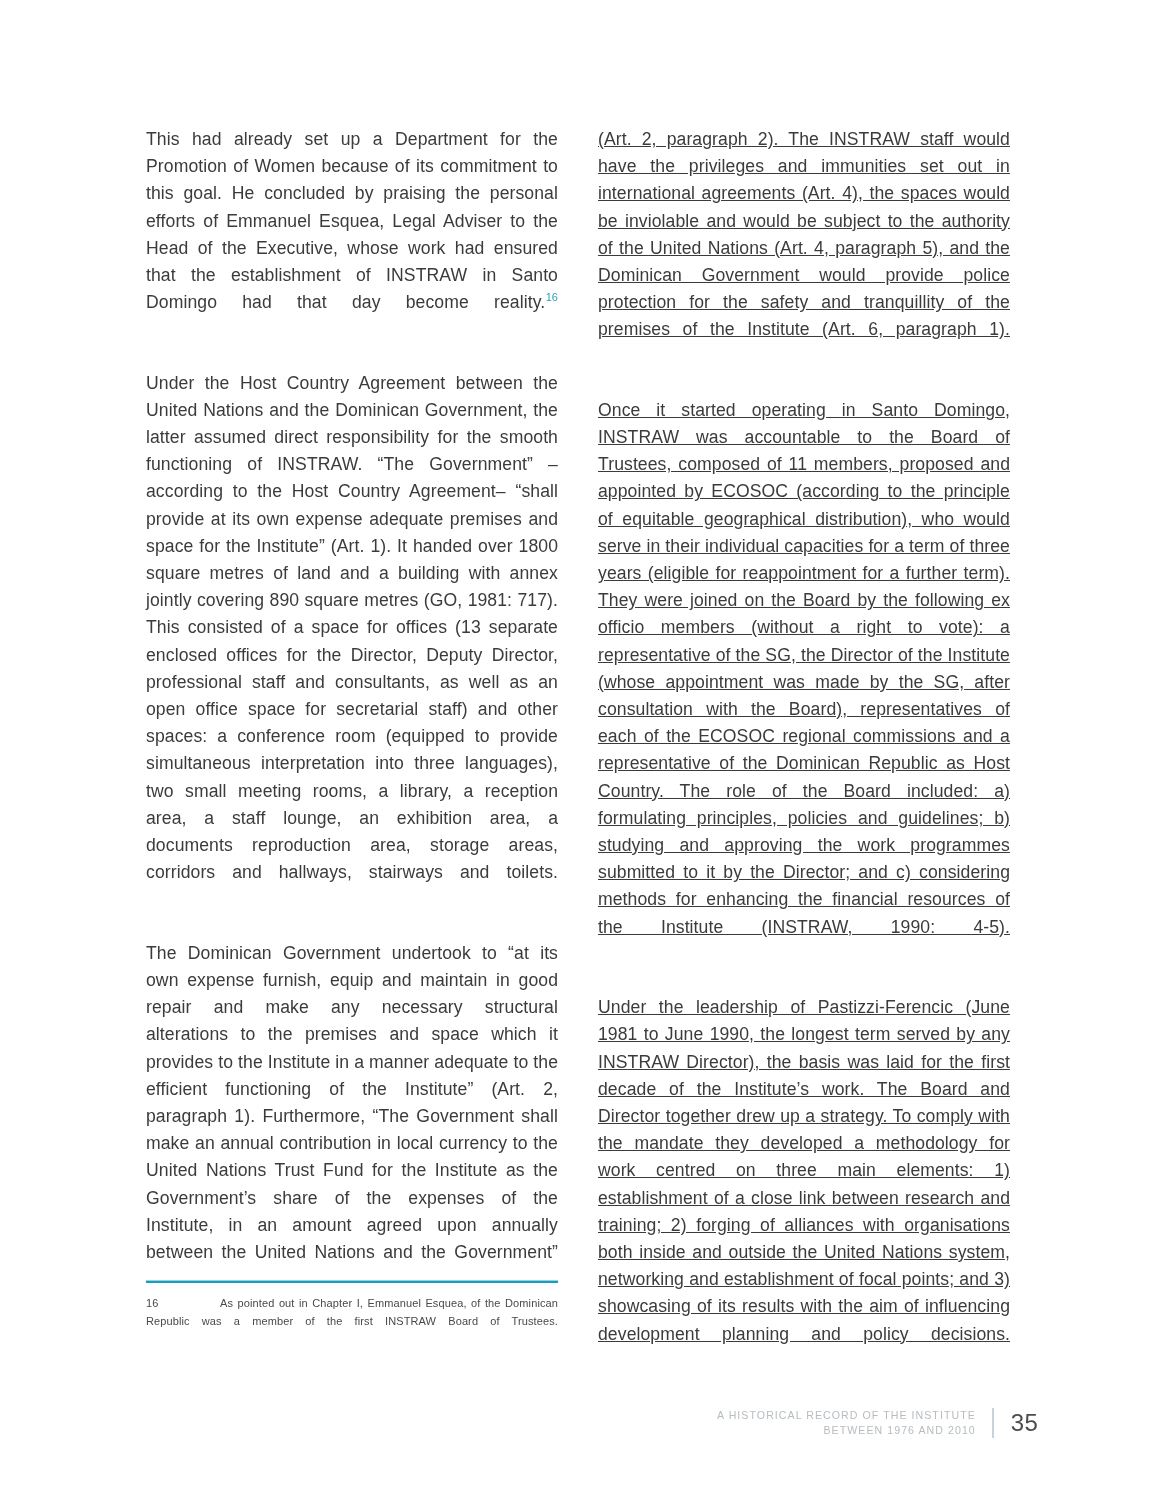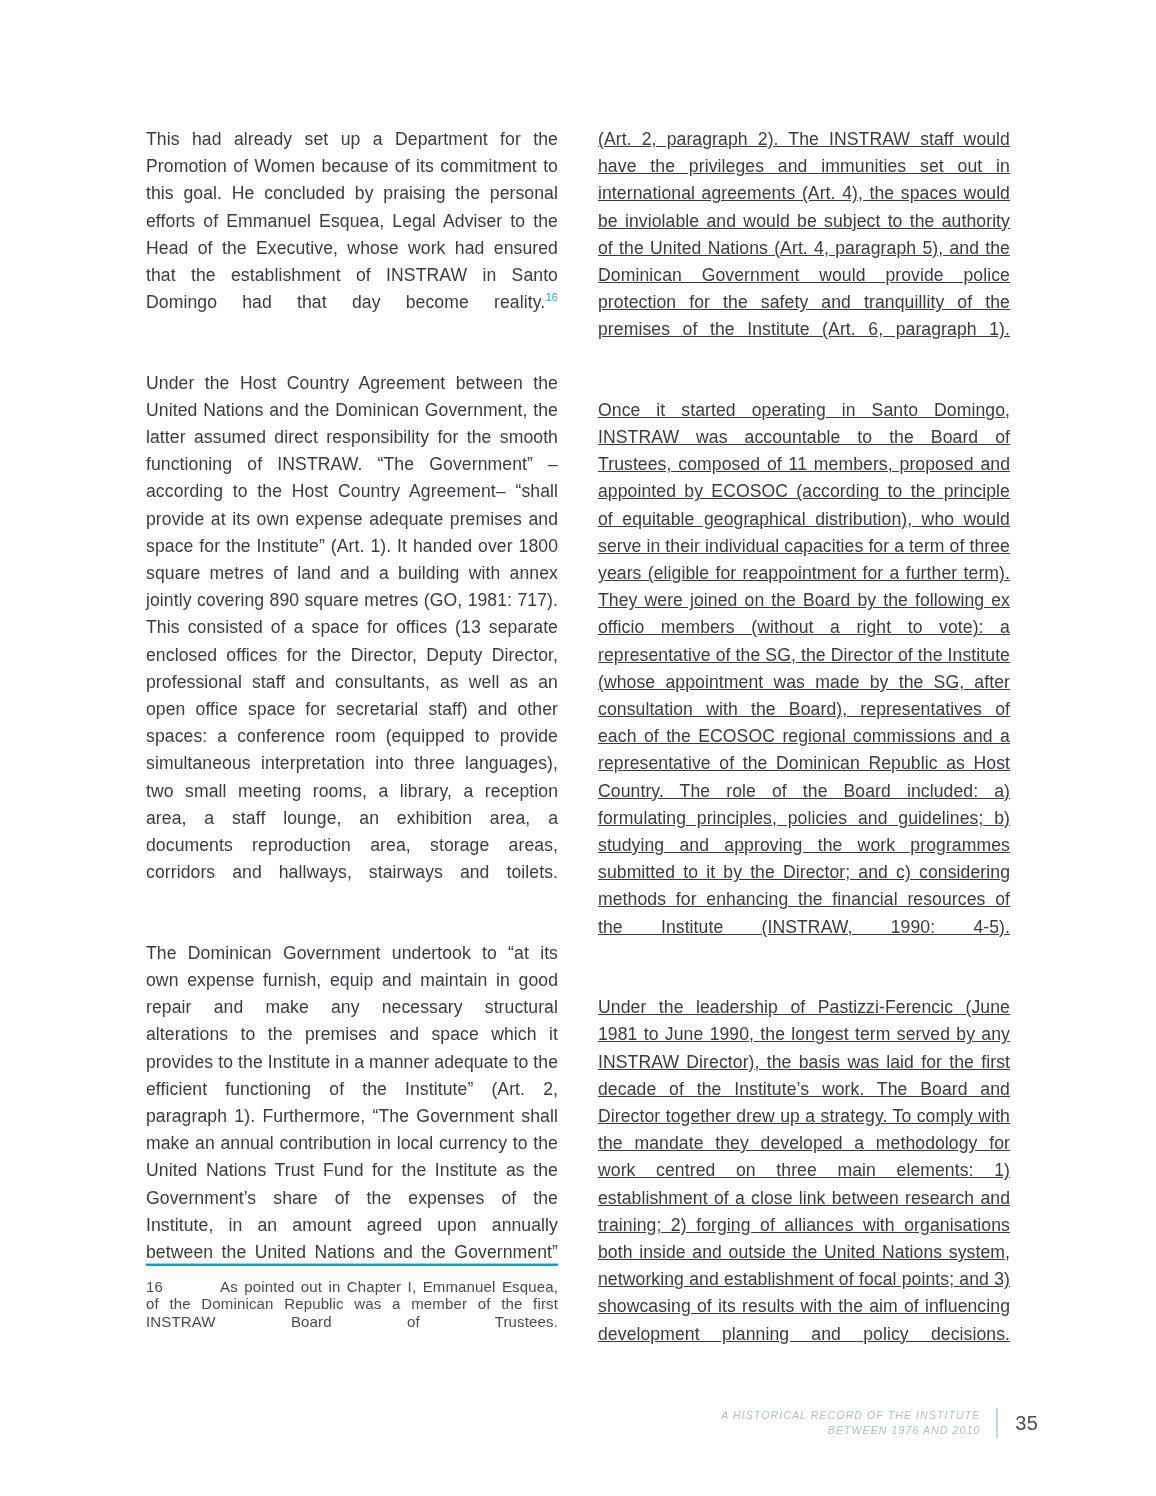--- a/index.html
+++ b/index.html
@@ -85,21 +85,21 @@
   .footnote-rule {
     width: 412px;
     height: 2px;
     background: #1b9cba;
     margin: 0 0 12px 0;
     border: 0;
     box-shadow: 0 -1px 0 0 #8fd6e6;
   }
 
   .footnote-text {
-    font-size: 15px;
+    font-size: 11px;
     line-height: 17.6px;
     text-align: justify;
     color: #49494b;
     margin: 0;
     letter-spacing: 0.01em;
   }
 
   .footnote-text::after {
     content: "";
     display: inline-block;
@@ -123,32 +123,31 @@
 
   .running-head {
     text-align: right;
     font-size: 10.6px;
     line-height: 15px;
     letter-spacing: 0.1em;
     color: #b6bcc0;
     text-transform: uppercase;
     padding-right: 16px;
     white-space: nowrap;
-    font-style: italic;
   }
 
   .footer-divider {
     width: 2px;
     height: 30px;
     background: #c7d4da;
     flex: 0 0 auto;
   }
 
   .page-number {
-    font-size: 20px;
+    font-size: 24px;
     color: #4c4c4e;
     padding-left: 17px;
     letter-spacing: 0.01em;
     line-height: 1;
   }
 </style>
 </head>
 <body>
 
 <div class="page">

